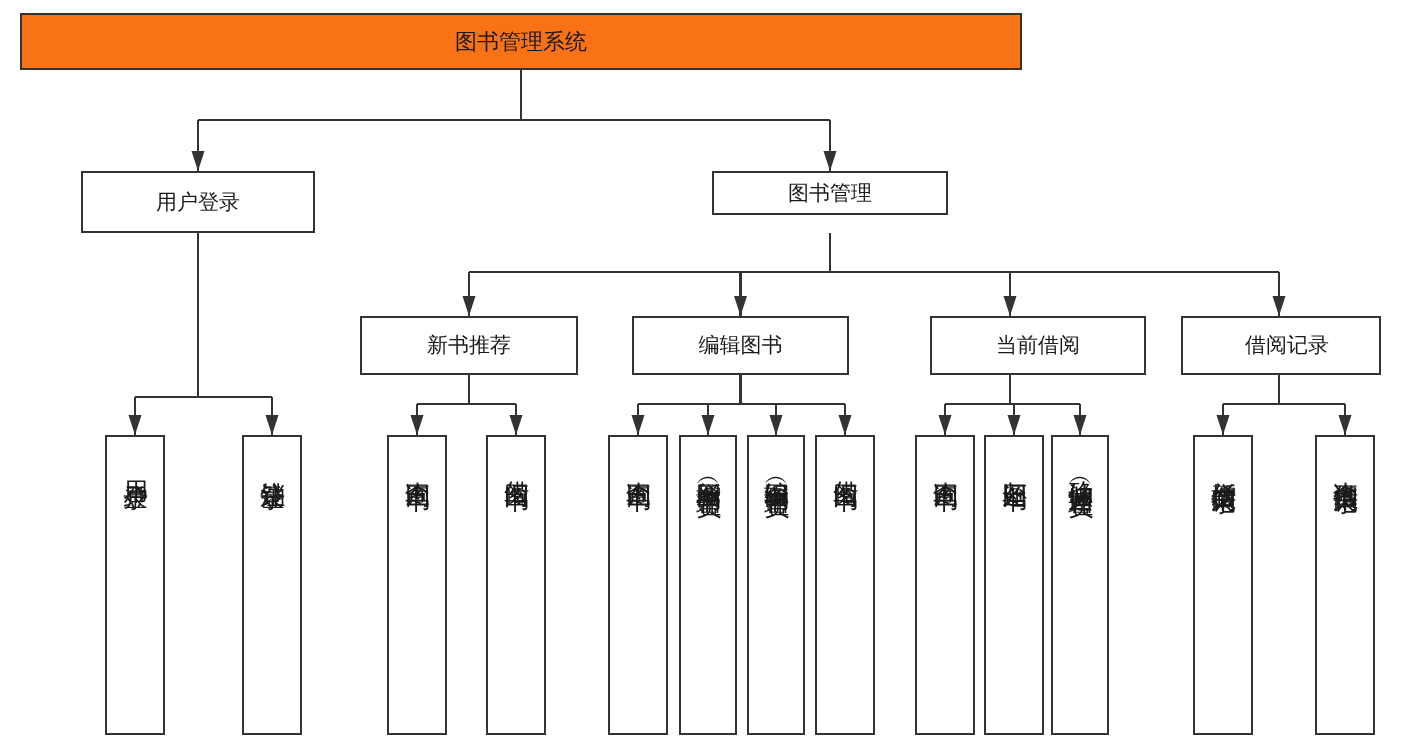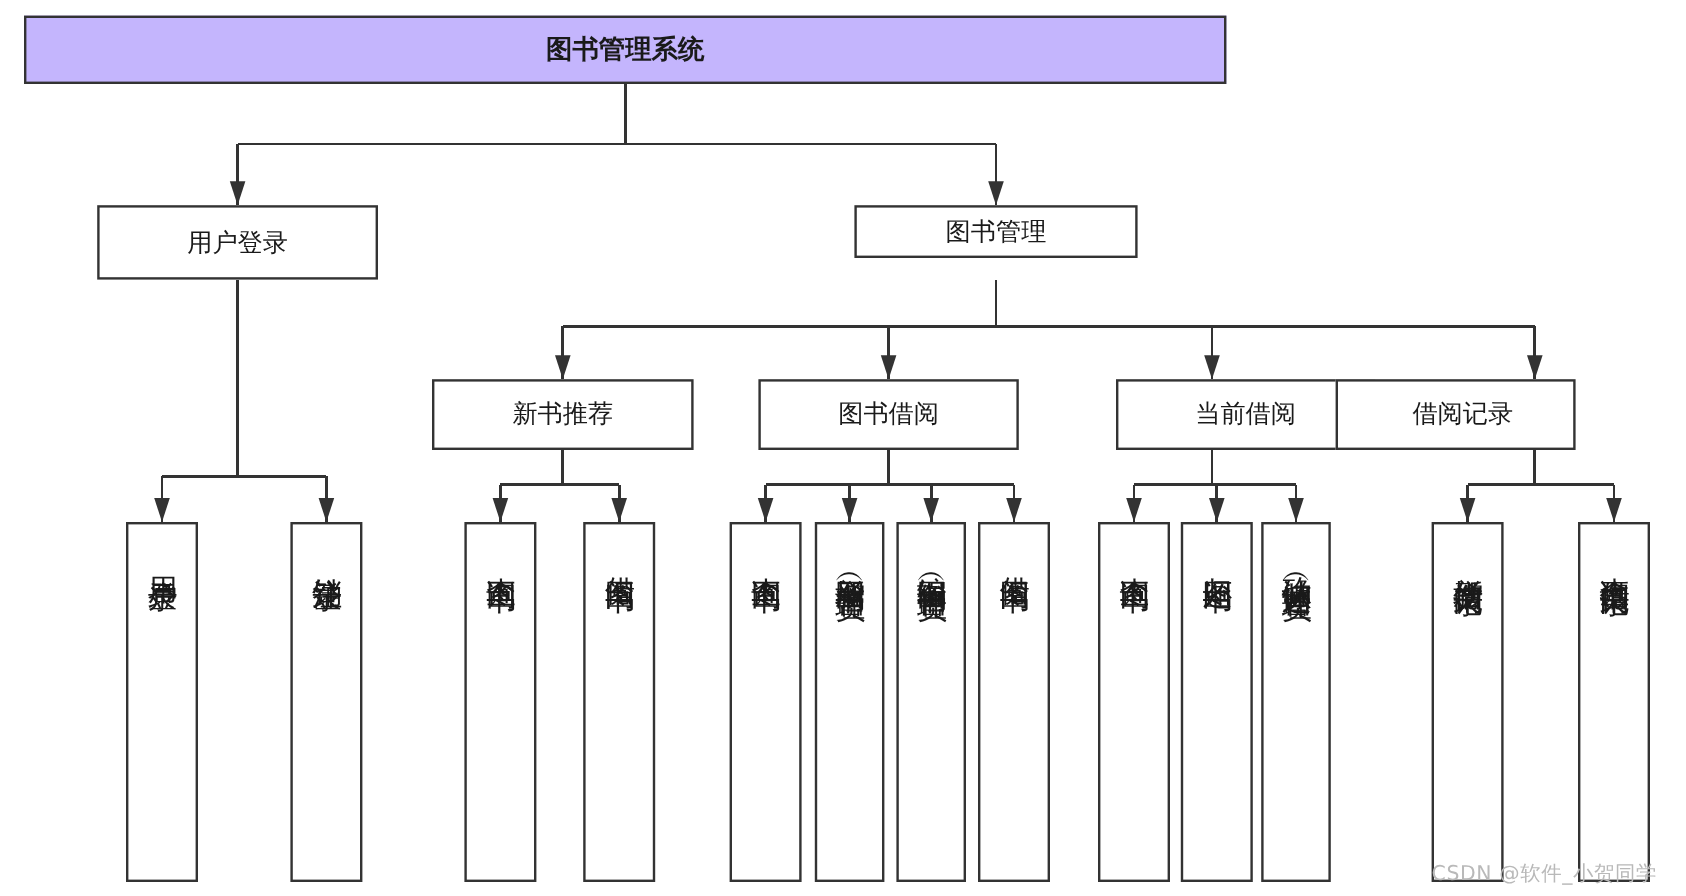--- a/index.html
+++ b/index.html
@@ -122,39 +122,39 @@
       <line x1="1080" y1="404" x2="1080" y2="435" stroke="#333333" stroke-width="2.4" shape-rendering="crispEdges"></line>
       <polygon points="1073.5,415 1086.5,415 1080,435" fill="#333333"></polygon>
       <line x1="1279" y1="375" x2="1279" y2="404" stroke="#333333" stroke-width="2.4" shape-rendering="crispEdges"></line>
       <line x1="1223" y1="404" x2="1345" y2="404" stroke="#333333" stroke-width="2.4" shape-rendering="crispEdges"></line>
       <line x1="1223" y1="404" x2="1223" y2="435" stroke="#333333" stroke-width="2.4" shape-rendering="crispEdges"></line>
       <polygon points="1216.5,415 1229.5,415 1223,435" fill="#333333"></polygon>
       <line x1="1345" y1="404" x2="1345" y2="435" stroke="#333333" stroke-width="2.4" shape-rendering="crispEdges"></line>
       <polygon points="1338.5,415 1351.5,415 1345,435" fill="#333333"></polygon>
     </svg>
   <div id="node-layer">
-      <div class="node-box horizontal root" style="left: 20px; top: 13px; width: 1002px; height: 57px; border-color: rgb(51, 51, 51); background: #c4b5fd; font-weight: bold;">
+      <div class="node-box horizontal root" style="left: 20px; top: 13px; width: 1002px; height: 57px; border-color: rgb(51, 51, 51); background: #f97316;">
         <span class="node-label" style="color: rgb(26, 26, 26);">图书管理系统</span>
       </div>
       <div class="node-box horizontal" style="left: 81px; top: 171px; width: 234px; height: 62px; border-color: rgb(51, 51, 51); background: rgb(255, 255, 255);">
         <span class="node-label" style="color: rgb(26, 26, 26);">用户登录</span>
       </div>
       <div class="node-box horizontal" style="left: 712px; top: 171px; width: 236px; height: 44px; border-color: rgb(51, 51, 51); background: rgb(255, 255, 255);">
         <span class="node-label" style="color: rgb(26, 26, 26);">图书管理</span>
       </div>
       <div class="node-box horizontal" style="left: 360px; top: 316px; width: 218px; height: 59px; border-color: rgb(51, 51, 51); background: rgb(255, 255, 255);">
         <span class="node-label" style="color: rgb(26, 26, 26); text-align: right;">新书推荐</span>
       </div>
       <div class="node-box horizontal" style="left: 632px; top: 316px; width: 217px; height: 59px; border-color: rgb(51, 51, 51); background: rgb(255, 255, 255);">
-        <span class="node-label" style="color: rgb(26, 26, 26);">图书借阅</span>
+        <span class="node-label" style="color: rgb(26, 26, 26);">编辑图书</span>
       </div>
       <div class="node-box horizontal" style="left: 930px; top: 316px; width: 216px; height: 59px; border-color: rgb(51, 51, 51); background: rgb(255, 255, 255);">
         <span class="node-label" style="color: rgb(26, 26, 26);">当前借阅</span>
       </div>
-      <div class="node-box horizontal" style="left: 1113px; top: 316px; width: 200px; height: 59px; border-color: rgb(51, 51, 51); background: rgb(255, 255, 255); padding-left: 12px;">
+      <div class="node-box horizontal" style="left: 1181px; top: 316px; width: 200px; height: 59px; border-color: rgb(51, 51, 51); background: rgb(255, 255, 255); padding-left: 12px;">
         <span class="node-label" style="color: rgb(26, 26, 26);">借阅记录</span>
       </div>
       <div class="node-box vertical" style="left: 105px; top: 435px; width: 60px; height: 300px; border-color: rgb(51, 51, 51); background: rgb(255, 255, 255);">
         <span class="node-label" style="color: rgb(26, 26, 26);">用户登录</span>
       </div>
       <div class="node-box vertical" style="left: 242px; top: 435px; width: 60px; height: 300px; border-color: rgb(51, 51, 51); background: rgb(255, 255, 255);">
         <span class="node-label" style="color: rgb(26, 26, 26);">注销登录</span>
       </div>
       <div class="node-box vertical" style="left: 387px; top: 435px; width: 60px; height: 300px; border-color: rgb(51, 51, 51); background: rgb(255, 255, 255);">
         <span class="node-label" style="color: rgb(26, 26, 26);">查询图书</span>
@@ -183,14 +183,13 @@
       <div class="node-box vertical" style="left: 1051px; top: 435px; width: 58px; height: 300px; border-color: rgb(51, 51, 51); background: rgb(255, 255, 255);">
         <span class="node-label" style="color: rgb(26, 26, 26);">确认归还（管理员）</span>
       </div>
       <div class="node-box vertical" style="left: 1193px; top: 435px; width: 60px; height: 300px; border-color: rgb(51, 51, 51); background: rgb(255, 255, 255);">
         <span class="node-label" style="color: rgb(26, 26, 26);">新增借阅记录</span>
       </div>
       <div class="node-box vertical" style="left: 1315px; top: 435px; width: 60px; height: 300px; border-color: rgb(51, 51, 51); background: rgb(255, 255, 255);">
         <span class="node-label" style="color: rgb(26, 26, 26);">查询借阅记录</span>
       </div>
     </div>
-  <div class="watermark" style="left: 1193px; top: 716px; color: rgb(185, 185, 185);">CSDN @软件_小贺同学</div>
 </div>
 
 </body></html>

